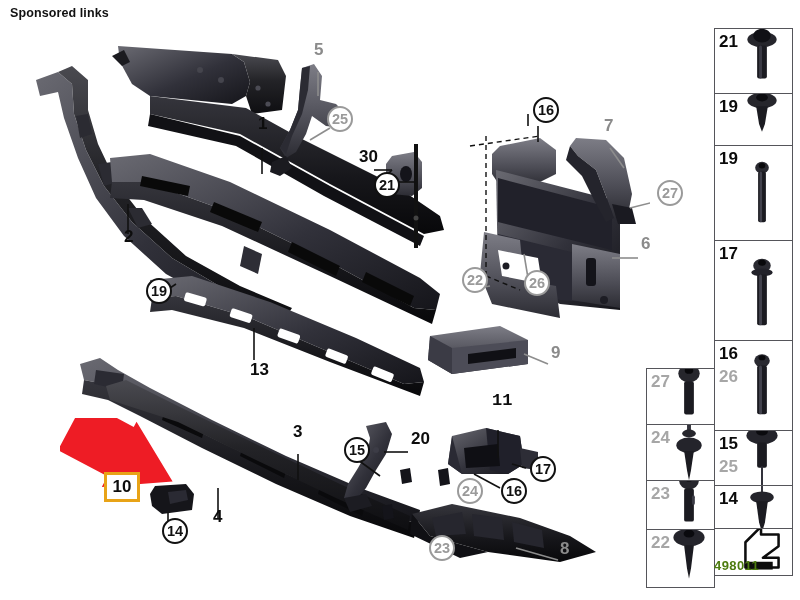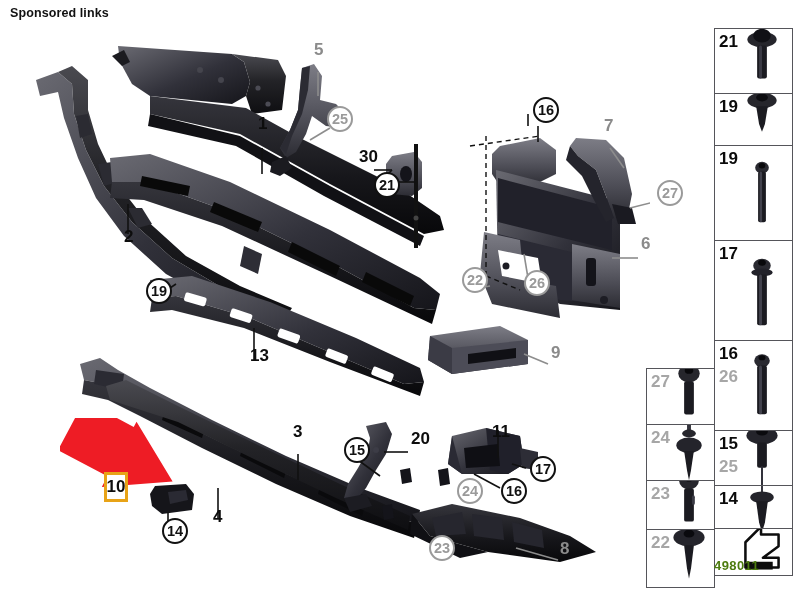--- a/index.html
+++ b/index.html
@@ -63,21 +63,21 @@
   }
   .callout.circled.gray {
     border: 2.2px solid #9a9a9a;
     color: #9a9a9a;
   }
 
   
   #callout-10-box {
     position: absolute;
     left: 104px; top: 472px;
-    width: 24px; height: 30px;
+    width: 36px; height: 30px;
     border: 3.5px solid #e8a317;
     background: #ffffff;
     display: flex;
     align-items: center;
     justify-content: center;
     font-size: 17px;
     font-weight: bold;
     color: #0d0d0d;
     z-index: 40;
   }
@@ -351,23 +351,23 @@
   <div id="callout-layer">
       <div class="callout plain dark" style="left: 258px; top: 115px;">1</div>
       <div class="callout plain dark" style="left: 124px; top: 228px;">2</div>
       <div class="callout plain dark" style="left: 293px; top: 423px;">3</div>
       <div class="callout plain dark" style="left: 213px; top: 508px;">4</div>
       <div class="callout plain gray" style="left: 314px; top: 41px;">5</div>
       <div class="callout plain gray" style="left: 641px; top: 235px;">6</div>
       <div class="callout plain gray" style="left: 604px; top: 117px;">7</div>
       <div class="callout plain gray" style="left: 560px; top: 540px;">8</div>
       <div class="callout plain gray" style="left: 551px; top: 344px;">9</div>
-      <div class="callout plain dark" style="left: 492px; top: 423px;">11</div>
+      <div class="callout plain dark" style="left: 492px; top: 392px; font-family: Liberation Mono, monospace;">11</div>
       <div class="callout plain dark" style="left: 411px; top: 430px;">20</div>
-      <div class="callout plain dark" style="left: 250px; top: 347px;">13</div>
+      <div class="callout plain dark" style="left: 250px; top: 361px;">13</div>
       <div class="callout plain dark" style="left: 359px; top: 148px;">30</div>
       <div class="callout circled dark" style="left: 162px; top: 518px;">14</div>
       <div class="callout circled dark" style="left: 344px; top: 437px;">15</div>
       <div class="callout circled dark" style="left: 533px; top: 97px;">16</div>
       <div class="callout circled dark" style="left: 501px; top: 478px;">16</div>
       <div class="callout circled dark" style="left: 530px; top: 456px;">17</div>
       <div class="callout circled dark" style="left: 146px; top: 278px;">19</div>
       <div class="callout circled dark" style="left: 374px; top: 172px;">21</div>
       <div class="callout circled gray" style="left: 462px; top: 267px;">22</div>
       <div class="callout circled gray" style="left: 429px; top: 535px;">23</div>

